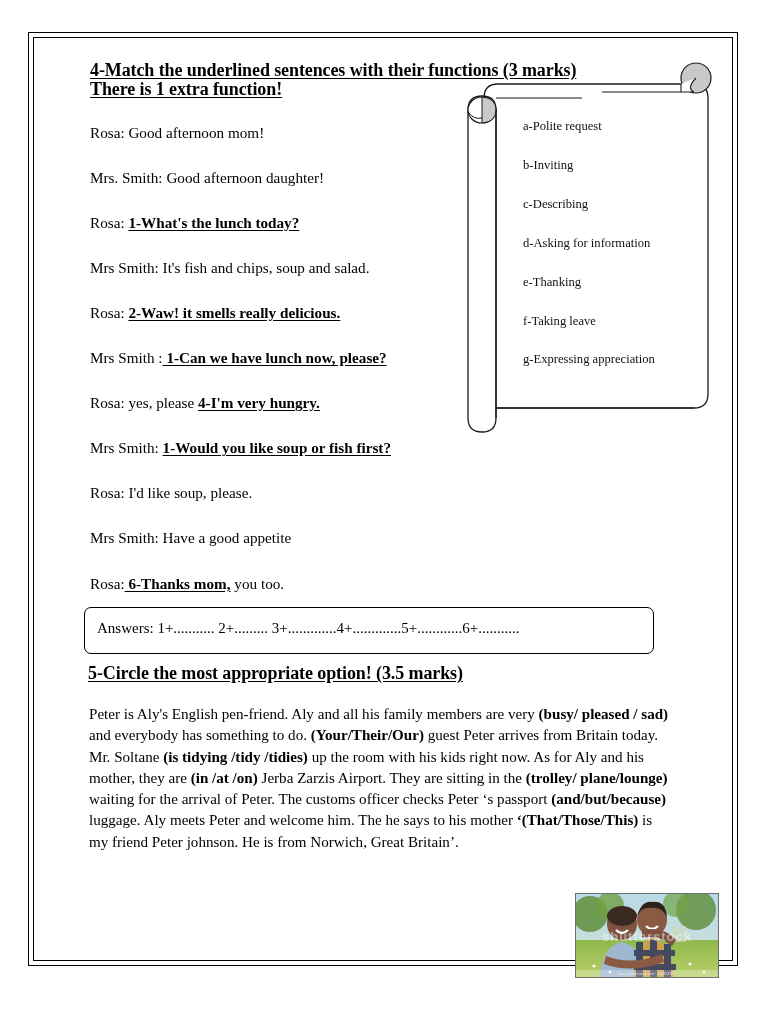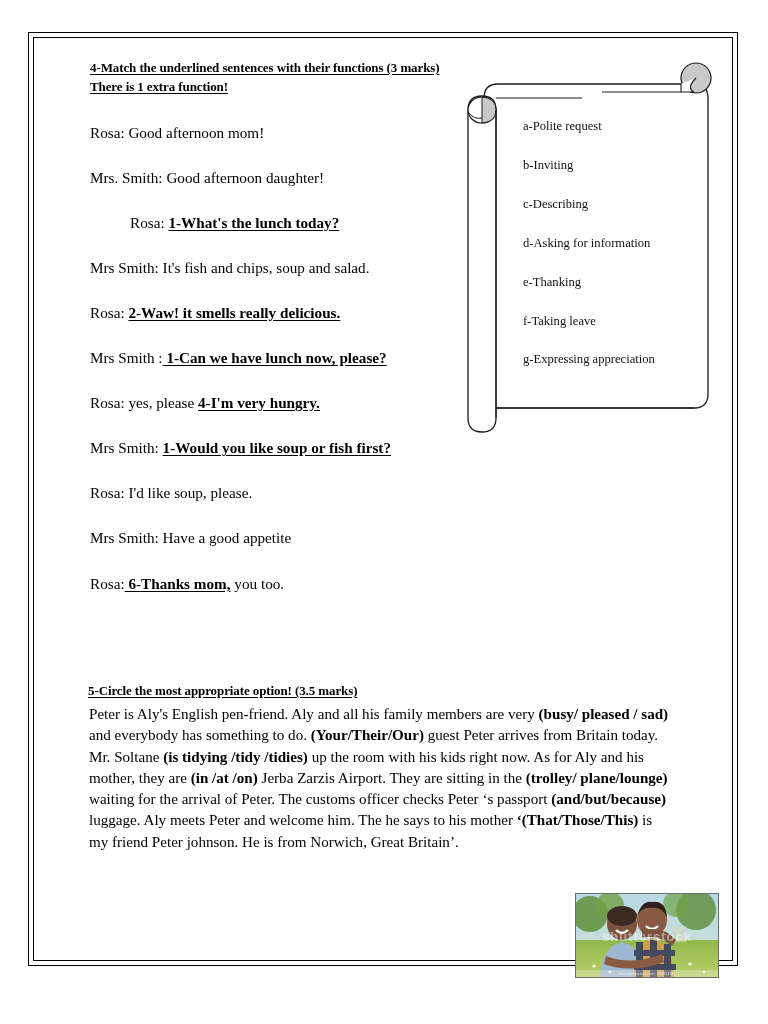--- a/index.html
+++ b/index.html
@@ -30,29 +30,29 @@
 
   #sheet{
     position:absolute;
     left:0; top:0; width:768px; height:1024px;
   }
 
   
   .heading{
     position:absolute;
     font-weight:bold;
-    font-size:13px;
+    font-size:18px;
     letter-spacing:-0.1px;
     white-space:nowrap;
   }
   .heading span{ text-decoration:underline; text-underline-offset:2px; }
 
   #h-match-1{ left:90px; top:60px; }
   #h-match-2{ left:90px; top:79px; }
-  #h-circle  { left:88px; top:663px;margin-top:20px; }
+  #h-circle  { left:88px; top:663px; }
 
   
   .dlg{
     position:absolute;
     left:90px;
     font-size:15.2px;
     white-space:nowrap;
     line-height:1.15;
   }
   .dlg b{ font-weight:bold; text-decoration:underline; text-underline-offset:2px; }
@@ -142,21 +142,21 @@
   <div class="heading" id="h-match-1">
     <span>4-Match the underlined sentences with their functions (3 marks)</span>
   </div>
   <div class="heading" id="h-match-2">
     <span>There is 1 extra function! </span>
   </div>
 
   <div id="dialogue-root">
       <div class="dlg" style="top: 124px;"><span>Rosa: </span><span>Good afternoon mom!</span></div>
       <div class="dlg" style="top: 169.05px;"><span>Mrs. Smith: </span><span>Good afternoon daughter!</span></div>
-      <div class="dlg" style="top: 214.1px; margin-left: 40px;"><span>Rosa:  </span><b>1-What's the lunch today?</b></div>
+      <div class="dlg" style="top: 214.1px;"><span>Rosa:  </span><b>1-What's the lunch today?</b></div>
       <div class="dlg" style="top: 259.15px;"><span>Mrs Smith: </span><span>It's fish and chips, soup and salad.</span></div>
       <div class="dlg" style="top: 304.2px;"><span>Rosa: </span><b>2-Waw! it smells really delicious.</b></div>
       <div class="dlg" style="top: 349.25px;"><span>Mrs Smith :</span><b> 1-Can we have lunch now, please?</b></div>
       <div class="dlg" style="top: 394.3px;"><span>Rosa: yes, please </span><b>4-I'm very hungry.</b></div>
       <div class="dlg" style="top: 439.35px;"><span>Mrs Smith: </span><b>1-Would you like soup or fish first?</b></div>
       <div class="dlg" style="top: 484.4px;"><span>Rosa: </span><span>I'd like soup, please.</span></div>
       <div class="dlg" style="top: 529.45px; text-align: center;"><span>Mrs Smith: </span><span>Have a good appetite</span></div>
       <div class="dlg" style="top: 574.5px;"><span>Rosa:</span><b> 6-Thanks mom,</b><span> you too.</span></div>
     </div>
 
@@ -183,20 +183,23 @@
         <div class="scroll-item" style="top: 57px;">a-Polite request</div>
         <div class="scroll-item" style="top: 95.9px;">b-Inviting</div>
         <div class="scroll-item" style="top: 134.8px; text-align: center;">c-Describing</div>
         <div class="scroll-item" style="top: 173.7px;">d-Asking for information</div>
         <div class="scroll-item" style="top: 212.6px;">e-Thanking</div>
         <div class="scroll-item" style="top: 251.5px;">f-Taking leave</div>
         <div class="scroll-item" style="top: 290.4px;">g-Expressing appreciation</div>
       </div>
   </div>
 
+  <div id="answers-box">
+    <div id="answers-text">Answers: 1+........... 2+......... 3+.............4+.............5+............6+...........</div>
+  </div>
 
   <div class="heading" id="h-circle">
     <span>5-Circle the most appropriate option! (3.5 marks) </span>
   </div>
 
   <div id="passage"><span>Peter is Aly's English pen-friend. Aly and all his family members are very </span><b>(busy/ pleased / sad)</b><span> and everybody has something to do. </span><b>(Your/Their/Our)</b><span> guest Peter arrives from Britain today. Mr. Soltane </span><b>(is tidying /tidy /tidies)</b><span> up the room with his kids right now. As for Aly and his mother, they are </span><b>(in /at /on)</b><span> Jerba Zarzis Airport. They are sitting in the </span><b>(trolley/ plane/lounge)</b><span> waiting for the arrival of Peter. The customs officer checks Peter ‘s passport </span><b>(and/but/because)</b><span> luggage. Aly meets Peter and welcome him. The he says to his mother </span><b>‘(That/Those/This)</b><span> is my friend Peter johnson. He is from Norwich, Great Britain’.</span></div>
 
   <div id="photo">
     <svg width="142" height="83" viewBox="0 0 142 83">
       <defs>

